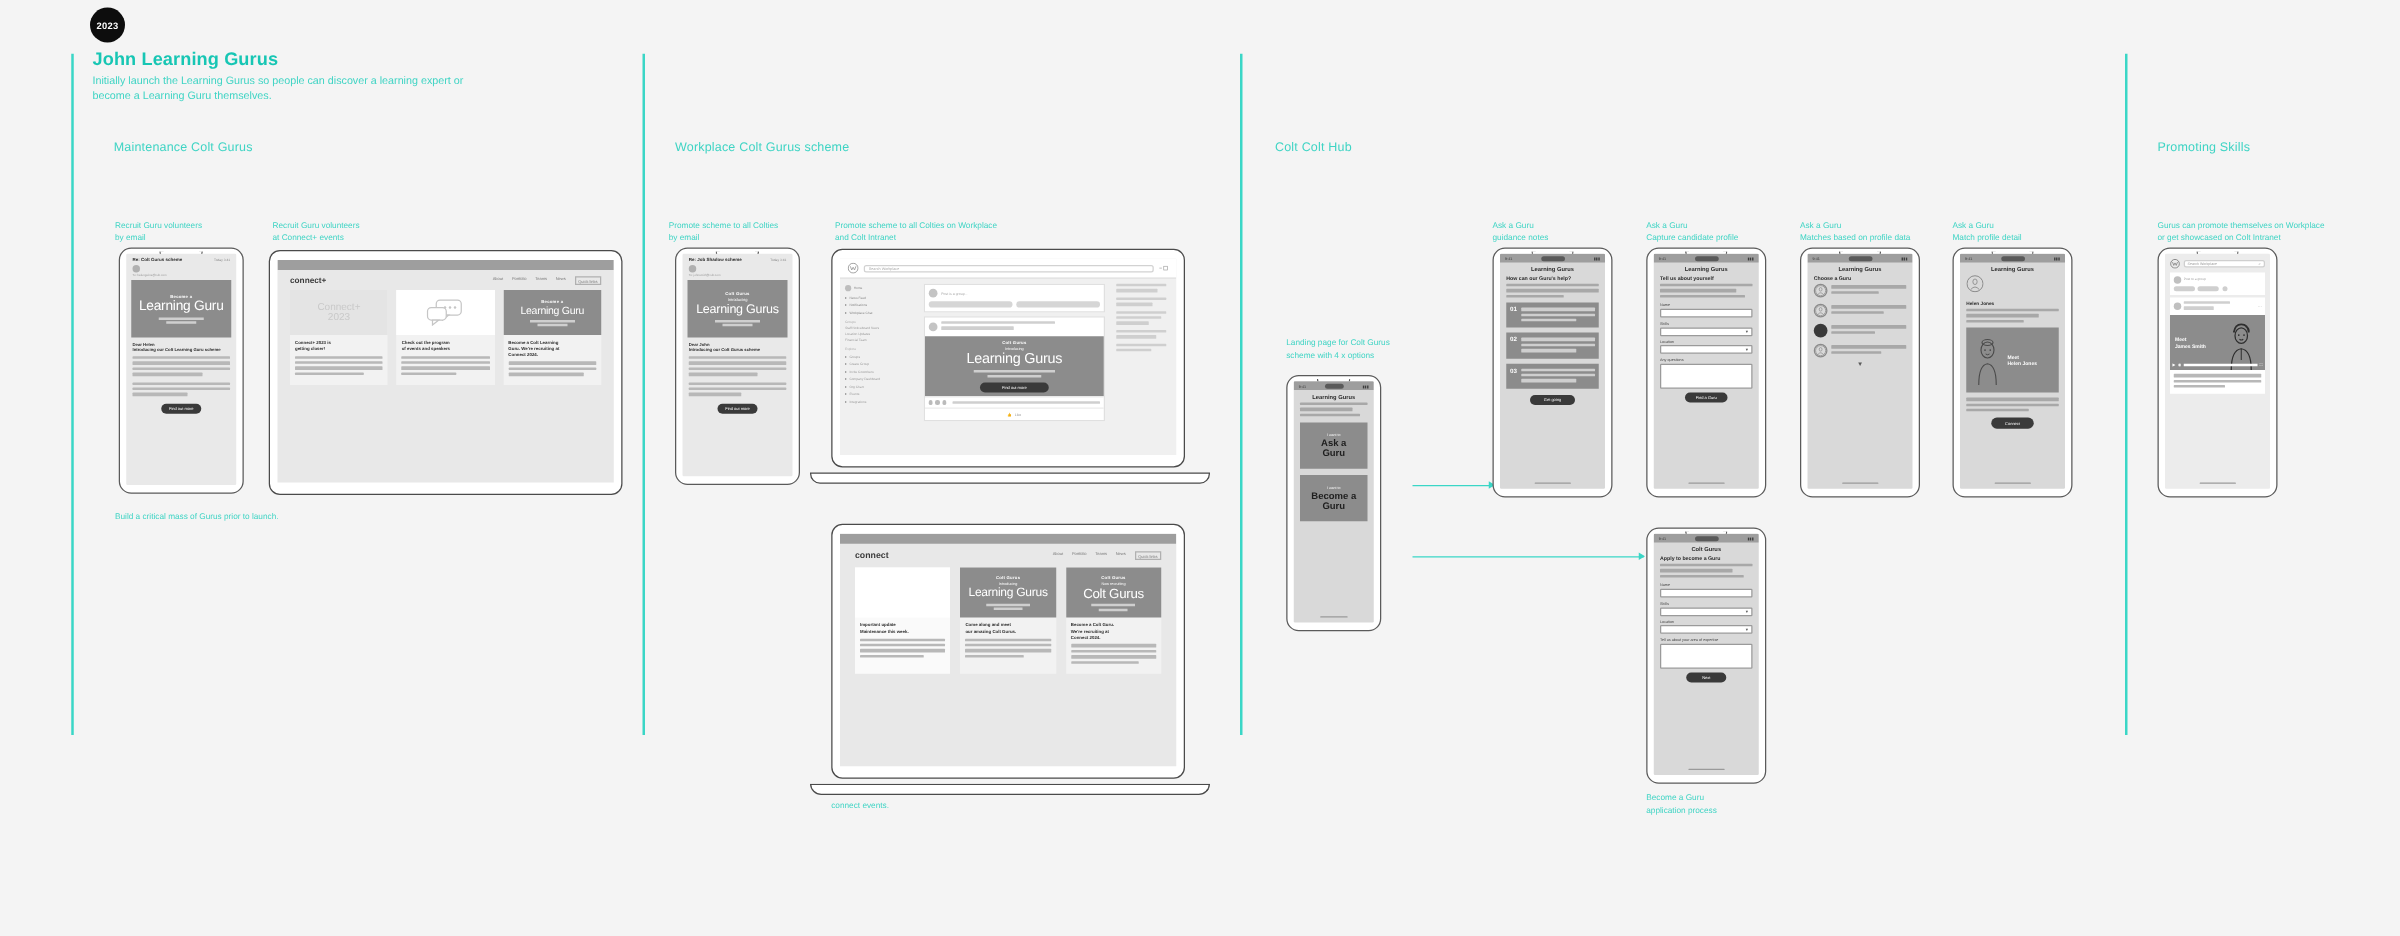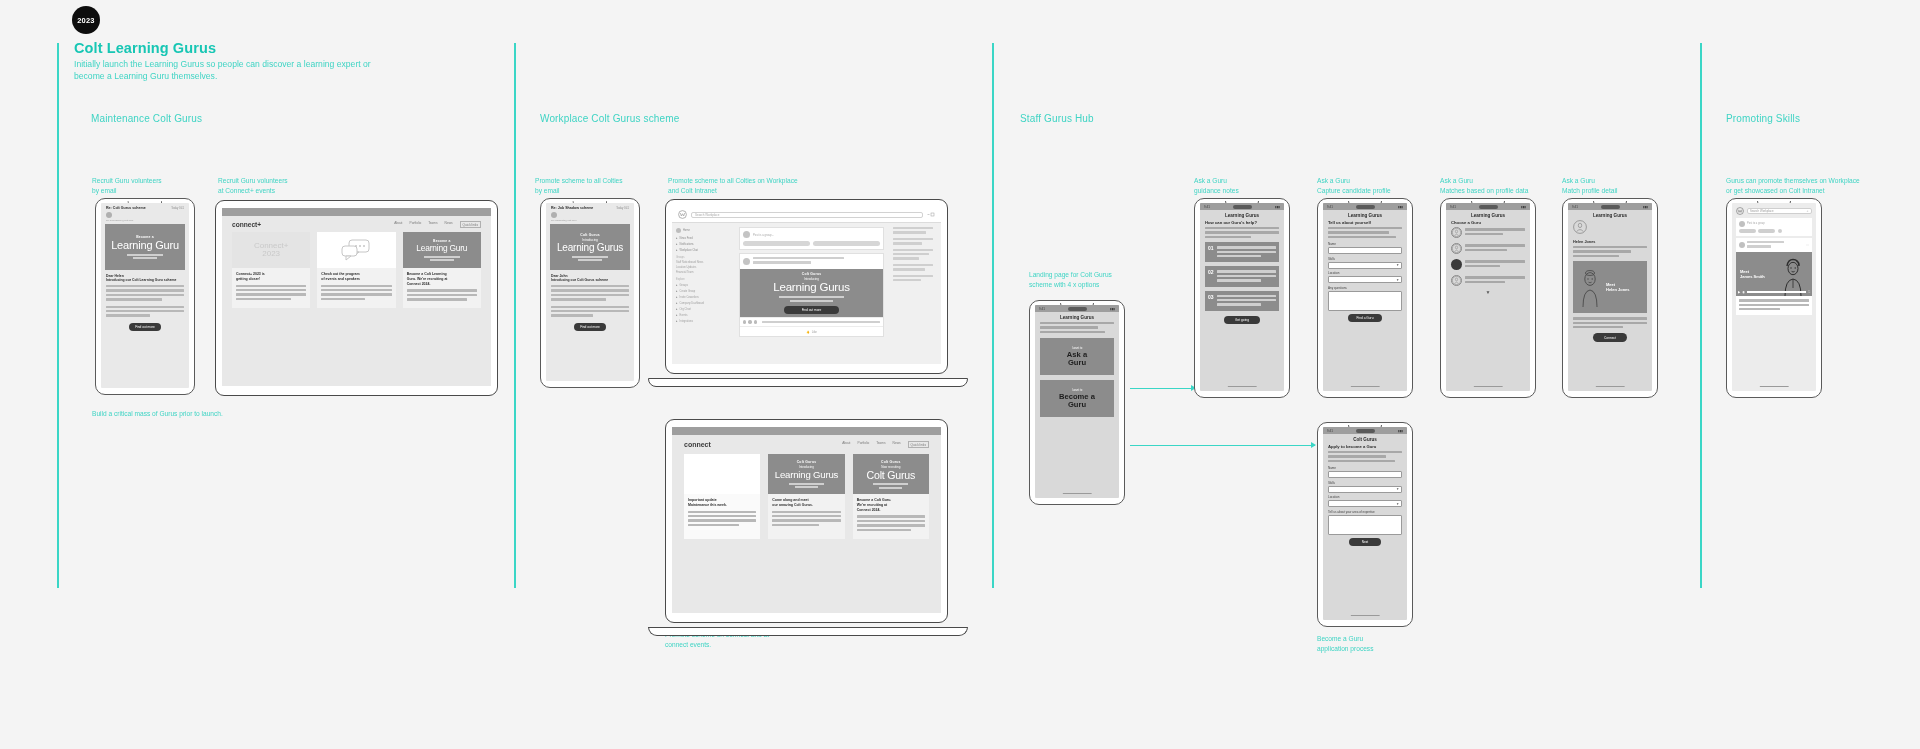--- a/index.html
+++ b/index.html
@@ -123,26 +123,26 @@
 </style>
 </head>
 <body>
 
 <div class="col-rule" style="left:57px;"></div>
 <div class="col-rule" style="left:514px;"></div>
 <div class="col-rule" style="left:992px;"></div>
 <div class="col-rule" style="left:1700px;"></div>
 
 <div class="year-badge">2023</div>
-<div class="page-title">Colt Learning Gurus</div>
+<div class="page-title">John Learning Gurus</div>
 <div class="page-sub">Initially launch the Learning Gurus so people can discover a learning expert or become a Learning Guru themselves.</div>
 
 <div class="col-title" style="left:91px; top:113px;">Maintenance Colt Gurus</div>
 <div class="col-title" style="left:540px; top:113px;">Workplace Colt Gurus scheme</div>
-<div class="col-title" style="left:1020px; top:113px;">Staff Gurus Hub</div>
+<div class="col-title" style="left:1020px; top:113px;">Colt Colt Hub</div>
 <div class="col-title" style="left:1726px; top:113px;">Promoting Skills</div>
 
 <div class="note" style="left:92px; top:176px; width:120px; white-space:pre-line;">Recruit Guru volunteers
 by email</div>
 
 <div class="phone" style="left:95px; top:198px; width:100px; height:197px;">
   <div class="phone-inner" style="background:#e9e9e9;">
     <div class="mailhdr">
       <span class="s">Re: Colt Gurus scheme</span>
       <span class="t">Today   3:41</span>
@@ -478,21 +478,21 @@
         </div>
       </div>
     </div>
   </div>
 </div>
 <div class="laptop-base" style="left:648px; top:627px; width:320px; border-radius:0 0 10px 10px;"></div>
 
 <div class="note" style="left:1029px; top:270px; width:150px; white-space:pre-line;">Landing page for Colt Gurus
 scheme with 4 x options</div>
 
-<div class="phone" style="left:1029px; top:300px; width:96px; height:205px;">
+<div class="phone" style="left:1029px; top:300px; width:76px; height:205px;">
   <div class="phone-inner">
     <div class="statusbar">
         <span class="tick">9:41</span>
         <div class="pill"></div>
         <span class="tick">▮▮▮</span>
       </div>
     <div class="scr-title">Learning Gurus</div>
     <div class="blk">
       <div class="bar dk" style="width:100%"></div>
       <div class="bar dk" style="width:78%"></div>

